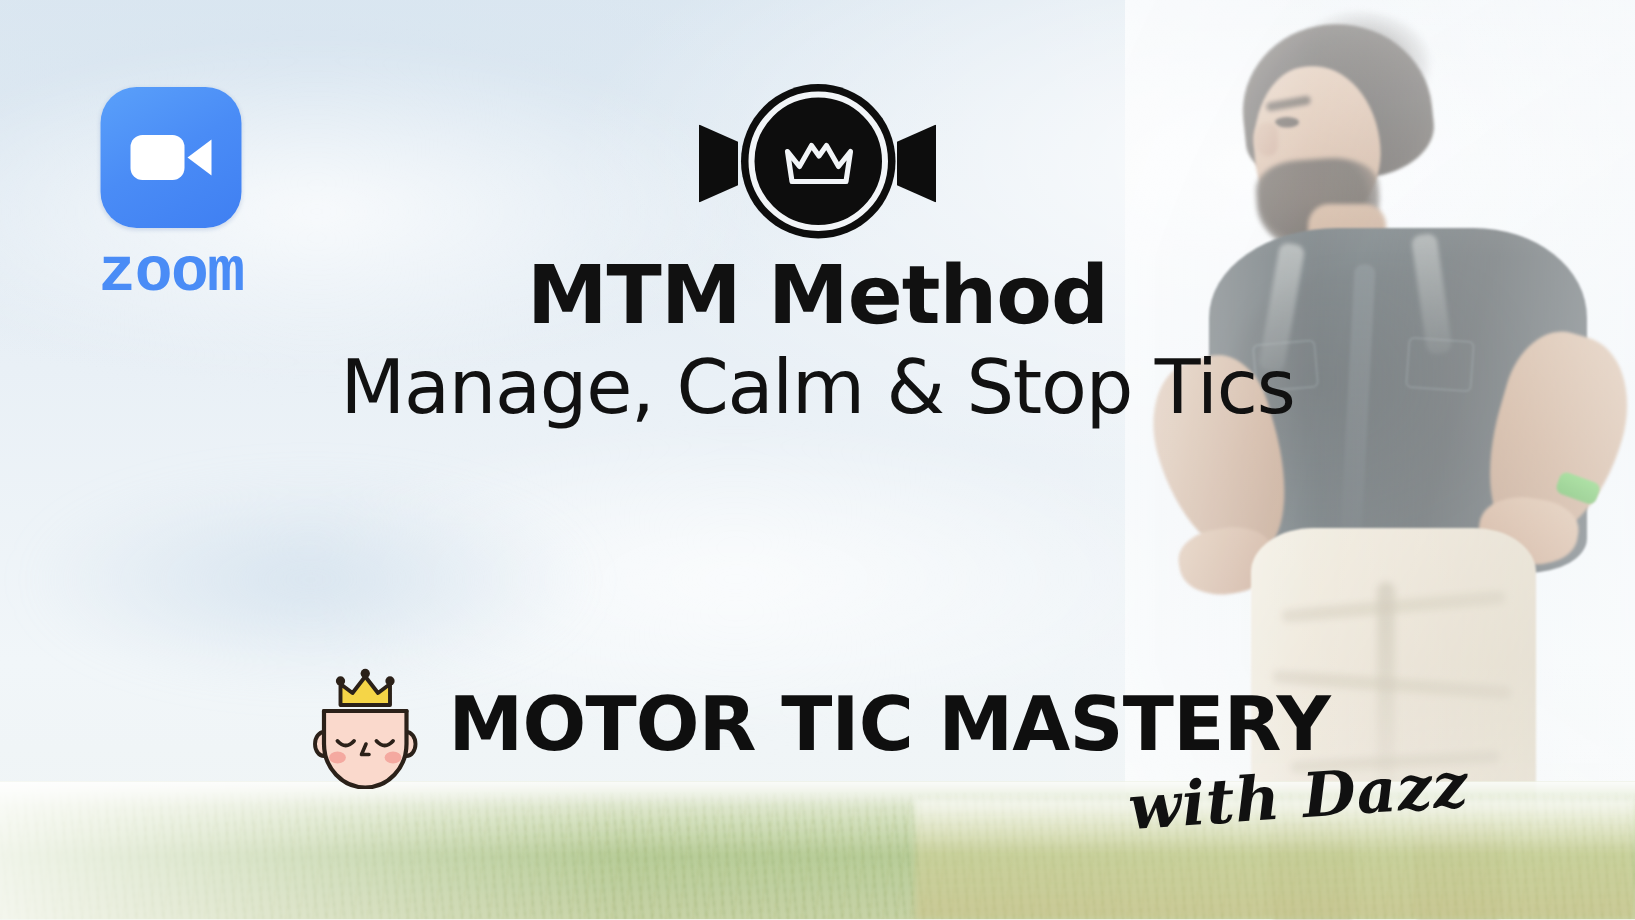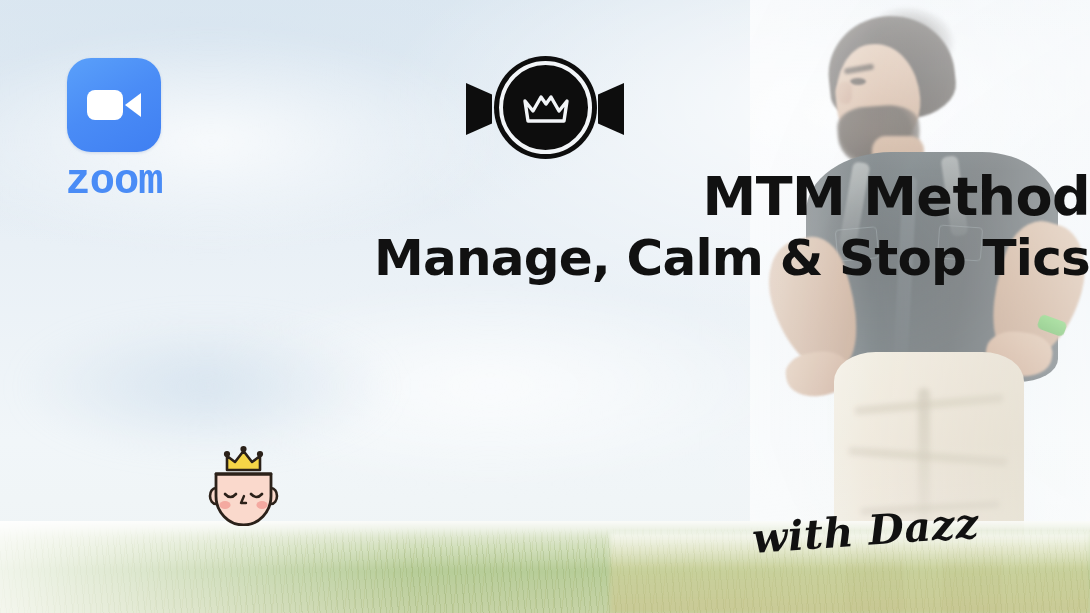--- a/index.html
+++ b/index.html
@@ -413,33 +413,33 @@
   }
   .badge-crown {
     width: 50px; height: 36px;
   }
 
   
   .headline {
     position: absolute;
     left: 0; right: 0;
     top: 168px;
-    text-align: right;
+    text-align: center;
     color: #111111;
     font-family: "DejaVu Sans", sans-serif;
   }
   .h-main {
     font-size: 54px;
     font-weight: 700;
     letter-spacing: -0.6px;
     line-height: 1.06;
   }
   .h-sub {
     font-size: 50px;
-    font-weight: 700;
+    font-weight: 400;
     letter-spacing: -0.8px;
     line-height: 1.18;
     margin-top: 4px;
   }
   .h-small {
     font-size: 31px;
     font-weight: 400;
     letter-spacing: -0.5px;
     line-height: 1.3;
     margin-top: 10px;
@@ -569,17 +569,18 @@
       <line x1="11" y1="34" x2="66" y2="34" stroke="#2b2119" stroke-width="2.8" stroke-linecap="round"></line>
 
       <path d="M20 54 q5.5 6 11 0" fill="none" stroke="#2b2119" stroke-width="2.6" stroke-linecap="round"></path>
       <path d="M46 54 q5.5 6 11 0" fill="none" stroke="#2b2119" stroke-width="2.6" stroke-linecap="round"></path>
 
       <path d="M39 56 L36 63 L41 63" fill="none" stroke="#2b2119" stroke-width="2.4" stroke-linecap="round" stroke-linejoin="round"></path>
 
       <ellipse cx="20" cy="65" rx="5.6" ry="4" fill="#f4a9a0"></ellipse>
       <ellipse cx="57" cy="65" rx="5.6" ry="4" fill="#f4a9a0"></ellipse>
     </svg>
+    <div class="brand-word">MOTOR TIC MASTERY</div>
   </div>
 
   <div class="brand-with">with Dazz</div>
 
 </div>
 
 </body></html>

